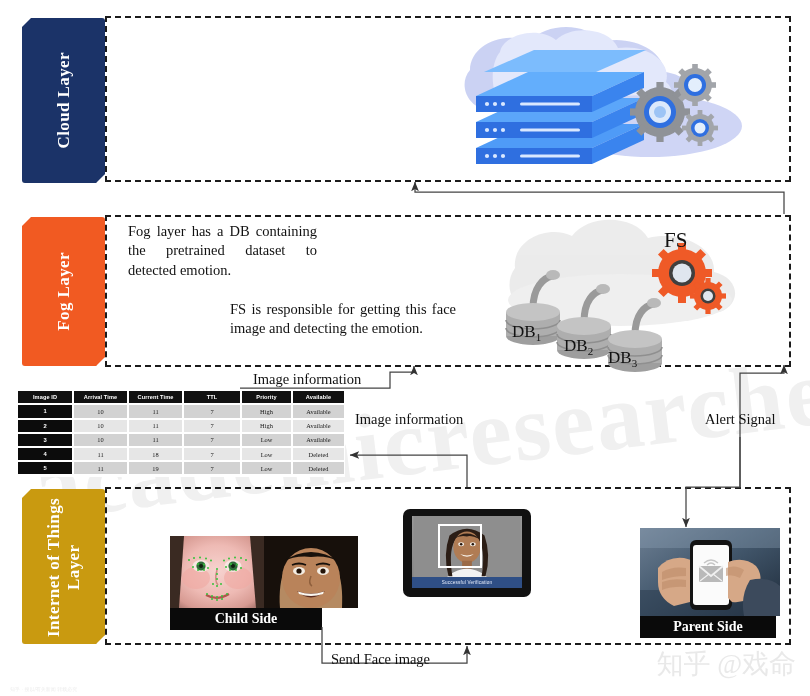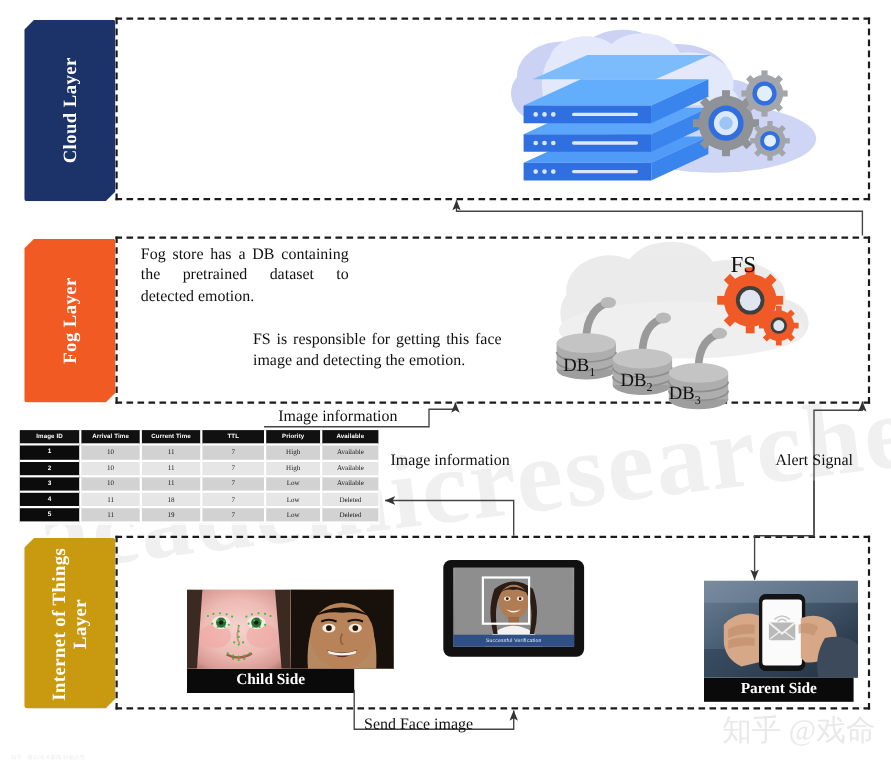--- a/index.html
+++ b/index.html
@@ -149,21 +149,21 @@
     </div>
   </div>
 
   <div class="layer-tab tab-iot" style="left:22px; top:489px; width:83px; height:155px;">
     <div class="tab-inner">
       <span style="font-size:17px; max-height:148px;">Internet of Things Layer</span>
     </div>
   </div>
 
 
-  <div class="para" style="left:128px; top:222px; width:189px;">Fog store has a DB containing the pretrained dataset to detected emotion.</div>
+  <div class="para" style="left:128px; top:222px; width:189px;">Fog layer has a DB containing the pretrained dataset to detected emotion.</div>
 
   <div class="para" style="left:230px; top:300px; width:226px;">FS is responsible for getting this face image and detecting the emotion.</div>
 
   <svg class="overlay" viewBox="0 0 810 696">
 
     <g opacity="0.85">
       <path d="M470 70 C470 44, 506 30, 530 42 C545 22, 588 22, 600 42 C630 34, 664 50, 664 72
                C690 74, 700 96, 684 110 L492 112 C466 108, 458 84, 470 70 Z" fill="#c3cbf2"></path>
       <path d="M500 52 C504 34, 538 26, 556 40 C572 24, 610 28, 618 48 C648 44, 672 62, 666 82
                C678 92, 672 110, 654 112 L512 112 C490 106, 488 66, 500 52 Z" fill="#dfe4fb"></path>

